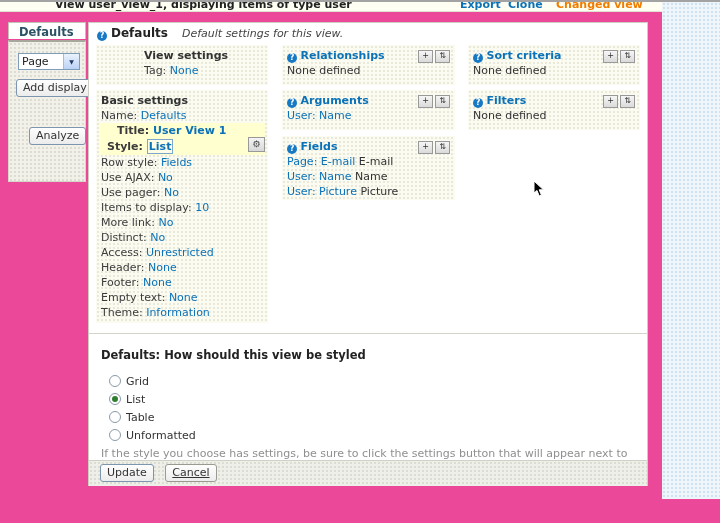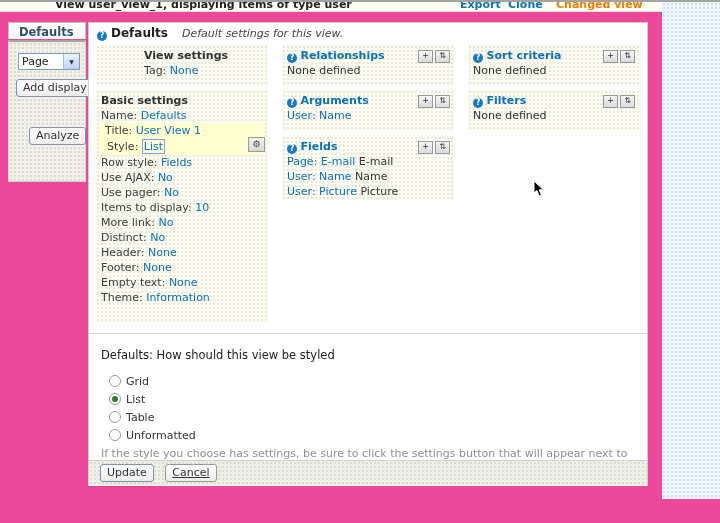--- a/index.html
+++ b/index.html
@@ -44,31 +44,31 @@
   
   .box{position:absolute;box-sizing:border-box;padding:4px 5px;
     background-color:#fbfbf1;background-image:radial-gradient(#e9e9d9 1px,transparent 1px);background-size:4px 4px;}
   .box .box-title{font-weight:bold;color:#333;line-height:14px;}
   .box .box-title-link{font-weight:bold;color:#0b72b8;line-height:14px;cursor:pointer;}
   .box .ops{float:right;margin-top:1px;}
   .op-btn{display:inline-block;width:13px;height:11px;background:linear-gradient(#f6f6f6,#dadada);
     border:1px solid #999;font-size:8px;line-height:10px;text-align:center;color:#333;margin-left:2px;cursor:pointer;vertical-align:top;}
   .row{line-height:15px;white-space:nowrap;}
   .row .lbl{color:#3c3c3c;}
-  .row.changed{background:#ffffd0;font-weight:normal;margin:0 -2px;padding:0 6px;line-height:16px;}
+  .row.changed{background:#ffffd0;font-weight:bold;margin:0 -2px;padding:0 18px;line-height:16px;}
   .row.indent{padding-left:8px;}
   .boxed-val{border:1px solid #7da7c8;padding:0 1px;background:#fdfde8;}
   .gear-btn{position:absolute;right:3px;top:47px;width:15px;height:13px;background:linear-gradient(#f4f4f4,#d8d8d8);
     border:1px solid #999;font-size:9px;line-height:12px;text-align:center;color:#444;cursor:pointer;}
   .col1{left:7px;width:172px;}
   .col2{left:193px;width:173px;}
   .col3{left:379px;width:172px;}
   
   .form-divider{position:absolute;left:0;top:310px;width:100%;border-top:1px solid #d4d4c8;}
-  .form-heading{position:absolute;left:12px;top:325px;font-weight:normal;font-size:11.5px;color:#222;}
+  .form-heading{position:absolute;left:12px;top:325px;font-weight:bold;font-size:11.5px;color:#222;}
   .radio-row{position:absolute;left:20px;height:16px;cursor:pointer;text-align:right;}
   .radio{display:inline-block;width:10px;height:10px;border:1px solid #8a9aa8;border-radius:50%;background:#fff;
     vertical-align:-2px;position:relative;cursor:pointer;}
   .radio-row.checked .radio::after{content:"";position:absolute;left:2px;top:2px;width:6px;height:6px;border-radius:50%;background:#2f7d2f;}
   .radio-label{margin-left:5px;color:#333;}
   .form-desc{position:absolute;left:12px;top:424px;right:10px;color:#8f8f8f;line-height:13px;}
   .button-bar{position:absolute;left:0;top:437px;right:0;height:25px;border-top:1px solid #d0d0c6;
     background-color:#efefe9;background-image:radial-gradient(#dcdcd2 1px,transparent 1px);background-size:4px 4px;}
   .button-bar .btn{margin:3px 0 0 11px;}
   .button-bar .btn + .btn{margin-left:8px;text-decoration:underline;}
@@ -148,20 +148,24 @@
       </div>
       <div class="row">
         <span class="lbl">More link:</span>
         <span class="link">No</span>
       </div>
       <div class="row">
         <span class="lbl">Distinct:</span>
         <span class="link">No</span>
       </div>
       <div class="row">
+        <span class="lbl">Access:</span>
+        <span class="link">Unrestricted</span>
+      </div>
+      <div class="row">
         <span class="lbl">Header:</span>
         <span class="link">None</span>
       </div>
       <div class="row">
         <span class="lbl">Footer:</span>
         <span class="link">None</span>
       </div>
       <div class="row">
         <span class="lbl">Empty text:</span>
         <span class="link">None</span>

